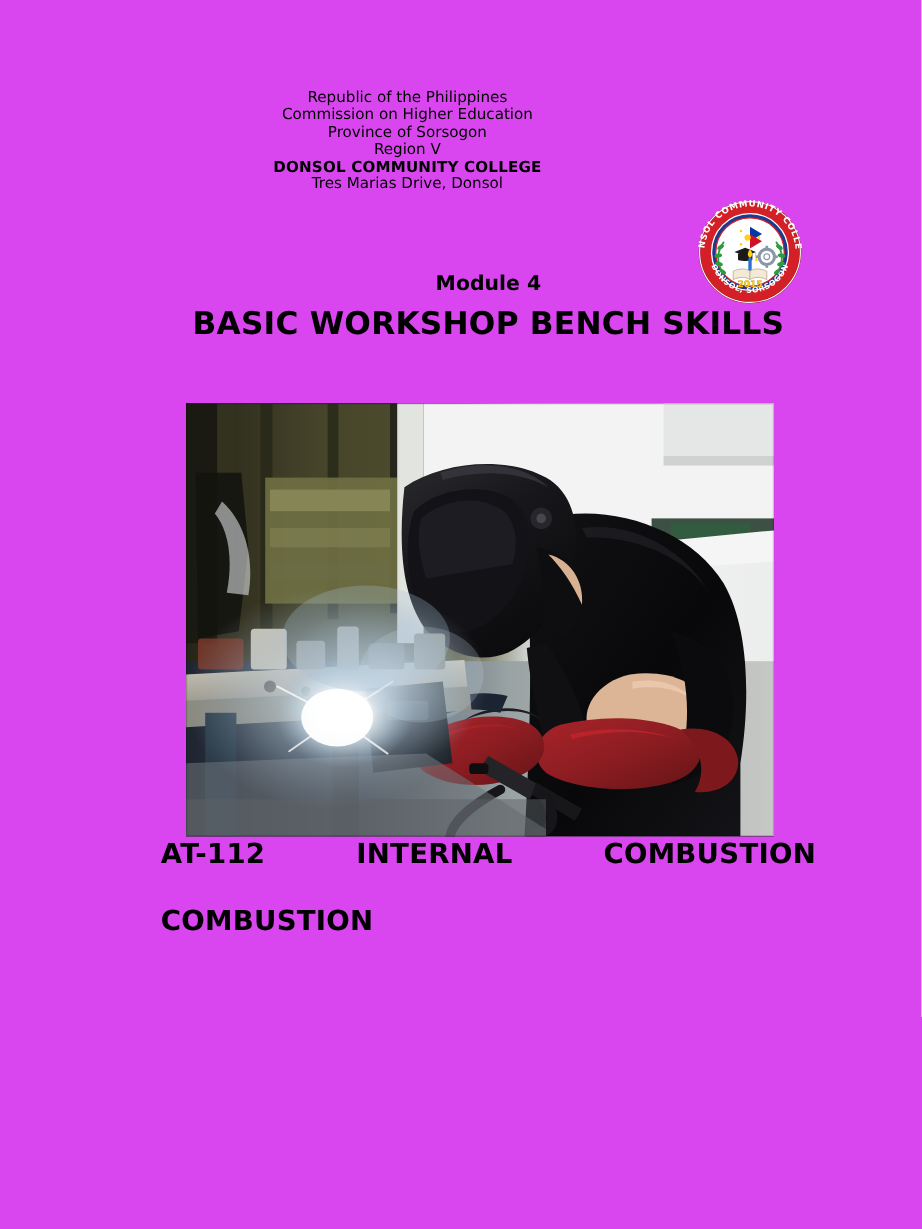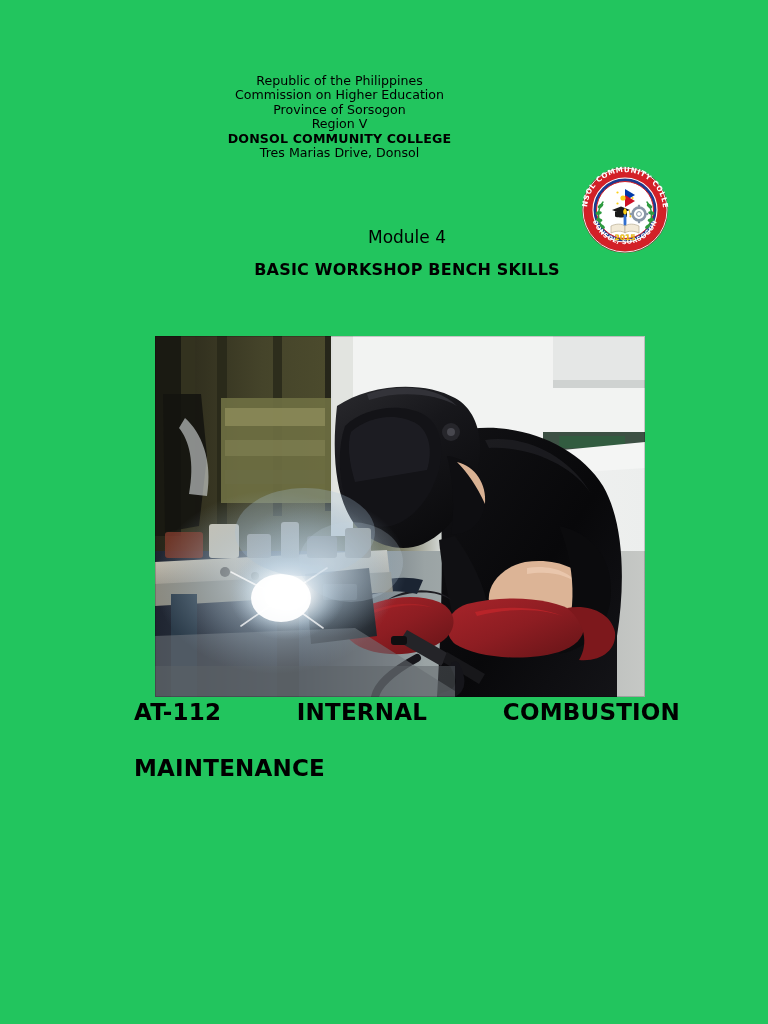--- a/index.html
+++ b/index.html
@@ -14,21 +14,21 @@
     position: relative;
     overflow: hidden;
     font-family: "DejaVu Sans", sans-serif;
     color: #000000;
     -webkit-font-smoothing: antialiased;
   }
 
   .page {
     position: absolute;
     inset: 0;
-    background: #22c55e;
+    background: #d946ef;
   }
 
   
   .letterhead {
     position: absolute;
     left: 0;
     top: 74px;
     width: 768px;
     height: 120px;
   }
@@ -65,23 +65,24 @@
     position: absolute;
     left: 134px;
     top: 222px;
     width: 546px;
     text-align: center;
   }
   .module-label {
     font-size: 17px;
     line-height: 30px;
     color: #000;
+    font-weight: bold;
   }
   .module-title {
-    font-size: 16px;
+    font-size: 26px;
     font-weight: bold;
     line-height: 32px;
     letter-spacing: 0.2px;
     color: #000;
     margin-top: 2px;
   }
 
   
   .photo-wrap {
     position: absolute;
@@ -391,16 +392,16 @@
 
       <ellipse cx="150" cy="196" rx="70" ry="44" fill="#aac2d6" opacity="0.28"></ellipse>
       <ellipse cx="196" cy="226" rx="52" ry="40" fill="#c3d4e2" opacity="0.22"></ellipse>
 
       <rect x="0" y="0" width="490" height="361" fill="none" stroke="#000000" stroke-opacity="0.18" stroke-width="2"></rect>
     </svg>
   </div>
 
   <div class="caption">
     <span class="line">AT-112 INTERNAL COMBUSTION</span>
-    <span class="line last">MAINTENANCE</span>
+    <span class="line last">COMBUSTION</span>
   </div>
 
 </div>
 
 </body></html>

